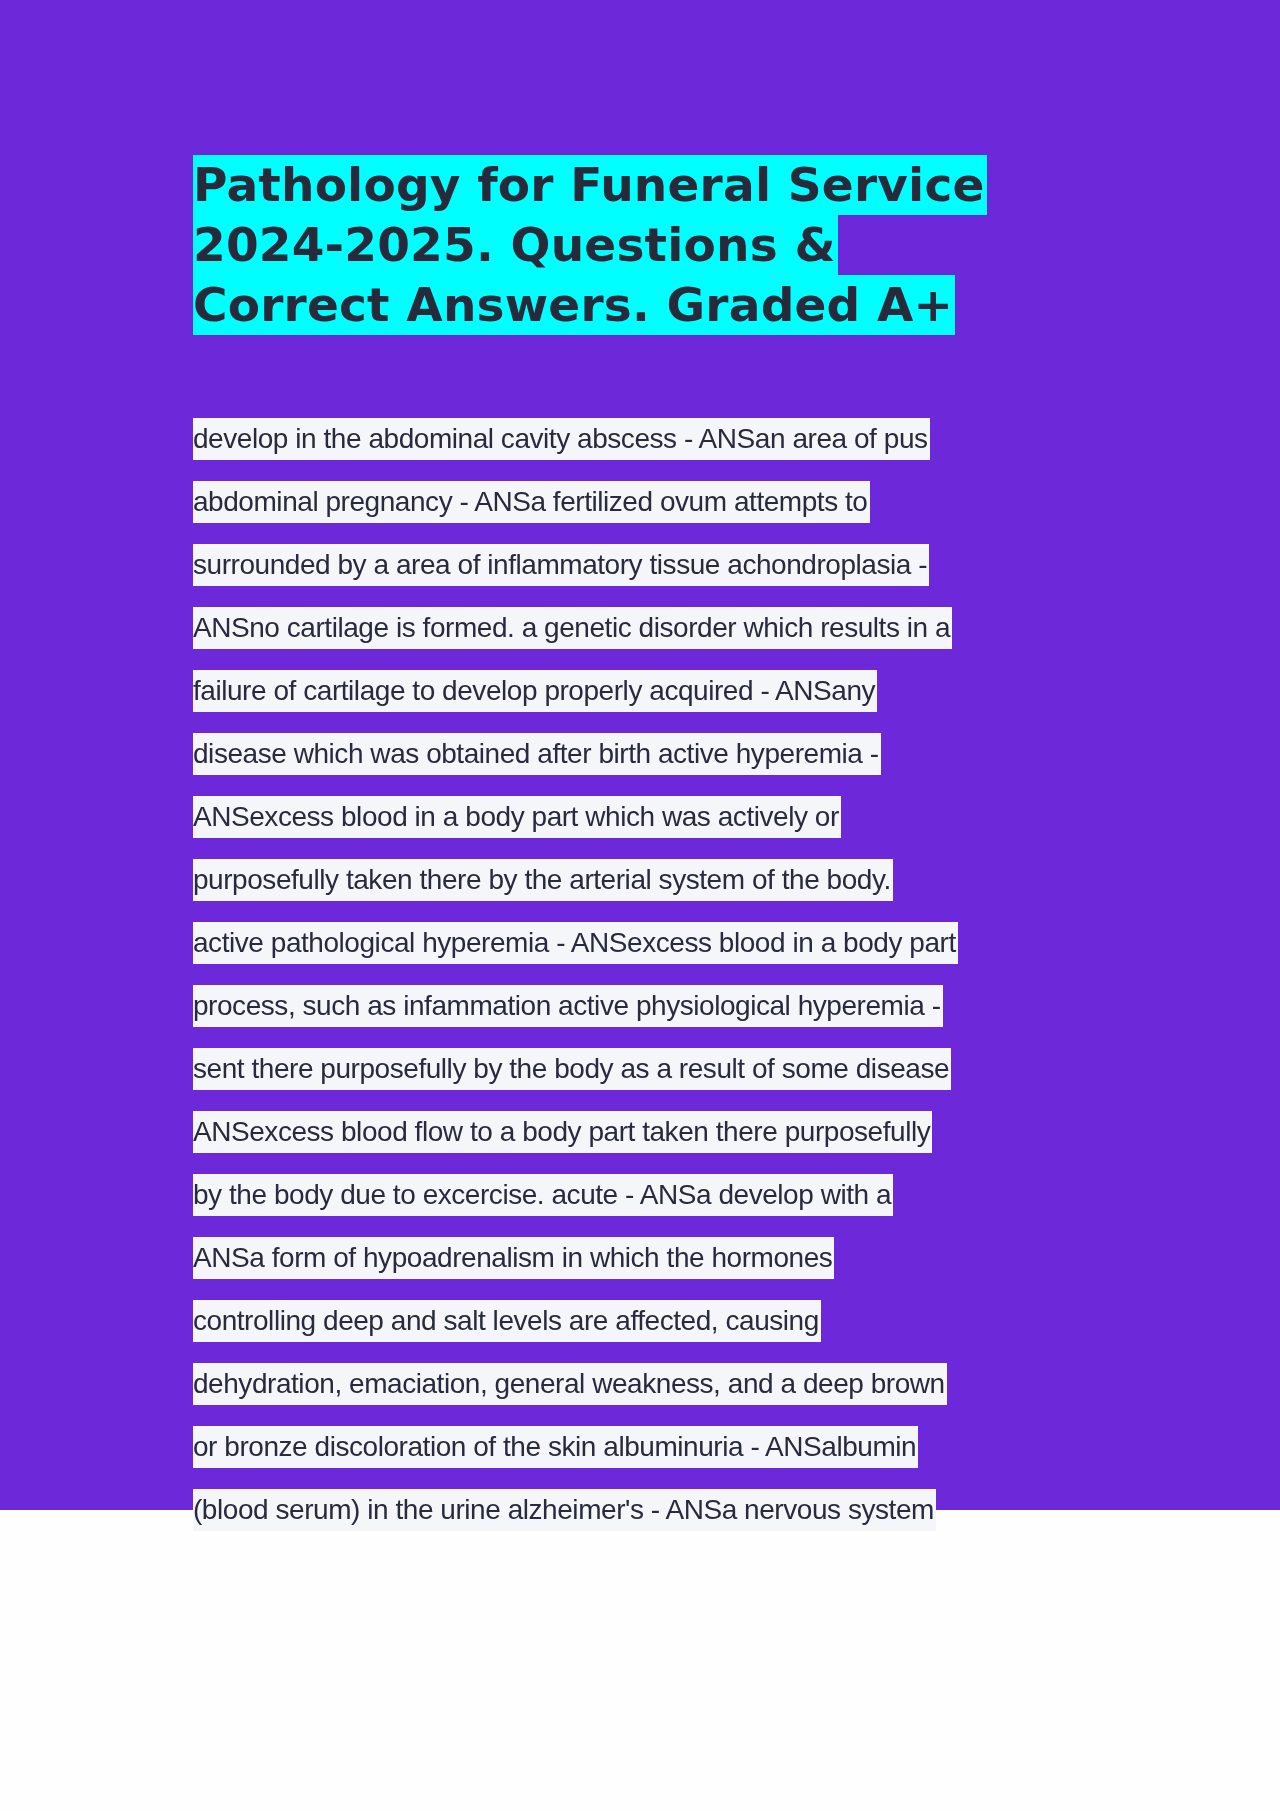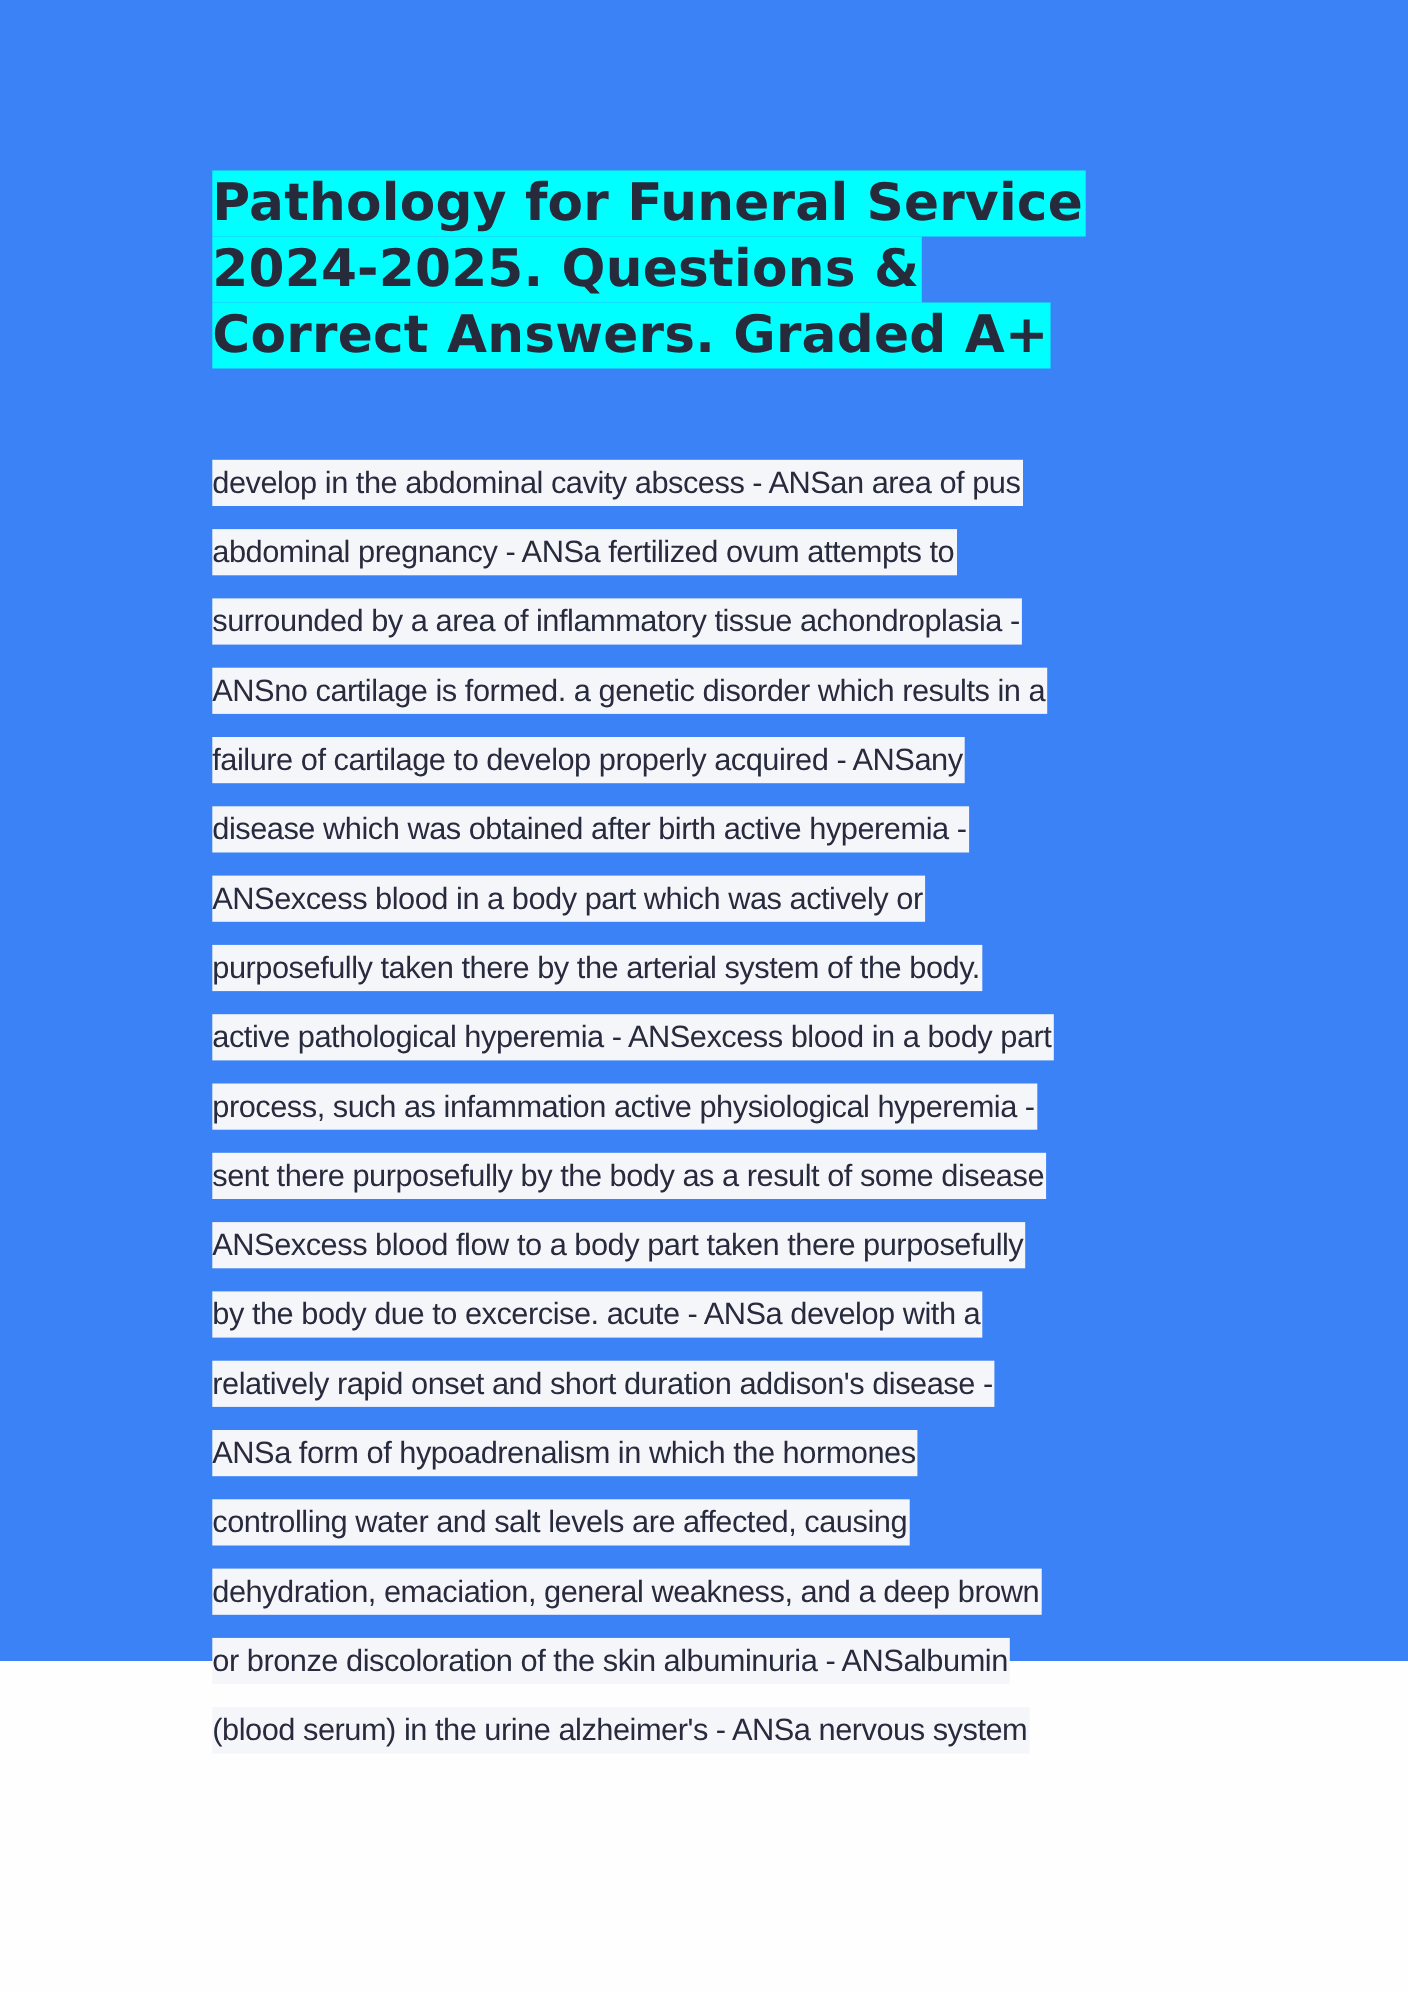--- a/index.html
+++ b/index.html
@@ -11,21 +11,21 @@
       width: 1280px;
       height: 1811px;
       position: relative;
       overflow: hidden;
     }
     .page {
       position: absolute;
       left: 0; top: 0;
       width: 1280px;
       height: 1510px;
-      background: #3b82f6;
+      background: #6d28d9;
     }
     .title-block {
       position: absolute;
       left: 193px;
       top: 155px;
     }
     .title-line {
       display: block;
       width: max-content;
       height: 60px;
@@ -76,20 +76,19 @@
     <span class="body-line">ANSno cartilage is formed. a genetic disorder which results in a</span>
     <span class="body-line">failure of cartilage to develop properly acquired - ANSany</span>
     <span class="body-line">disease which was obtained after birth active hyperemia -</span>
     <span class="body-line">ANSexcess blood in a body part which was actively or</span>
     <span class="body-line">purposefully taken there by the arterial system of the body.</span>
     <span class="body-line">active pathological hyperemia - ANSexcess blood in a body part</span>
     <span class="body-line">process, such as infammation active physiological hyperemia -</span>
     <span class="body-line">sent there purposefully by the body as a result of some disease</span>
     <span class="body-line">ANSexcess blood flow to a body part taken there purposefully</span>
     <span class="body-line">by the body due to excercise. acute - ANSa develop with a</span>
-    <span class="body-line">relatively rapid onset and short duration addison's disease -</span>
     <span class="body-line">ANSa form of hypoadrenalism in which the hormones</span>
-    <span class="body-line">controlling water and salt levels are affected, causing</span>
+    <span class="body-line">controlling deep and salt levels are affected, causing</span>
     <span class="body-line">dehydration, emaciation, general weakness, and a deep brown</span>
     <span class="body-line">or bronze discoloration of the skin albuminuria - ANSalbumin</span>
     <span class="body-line">(blood serum) in the urine alzheimer's - ANSa nervous system</span>
   </div>
 </div>
 
 </body></html>

